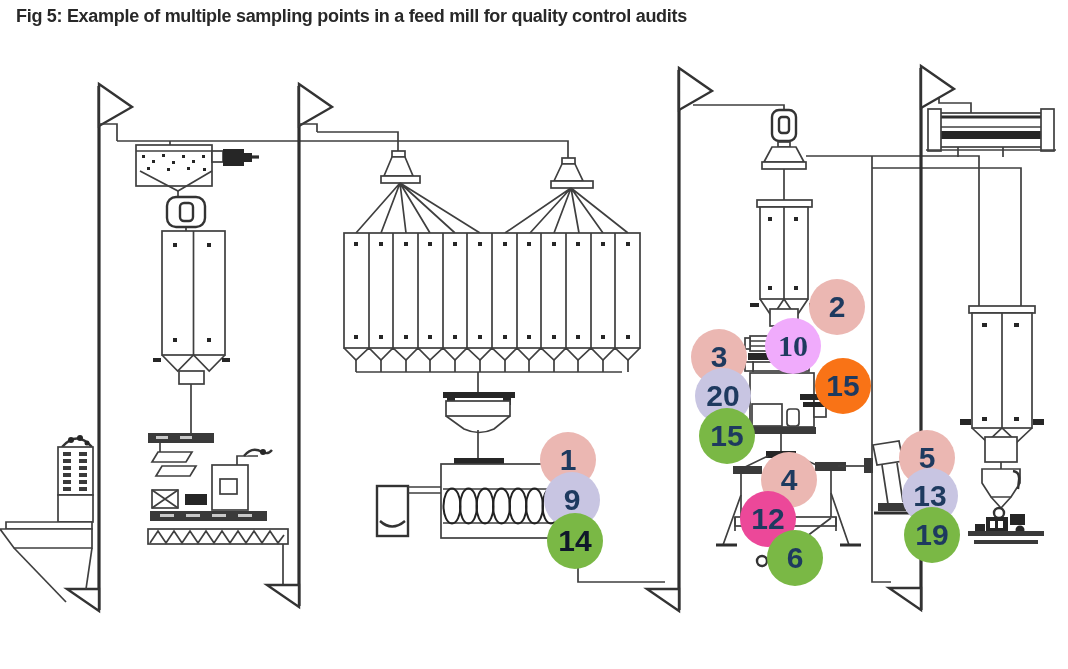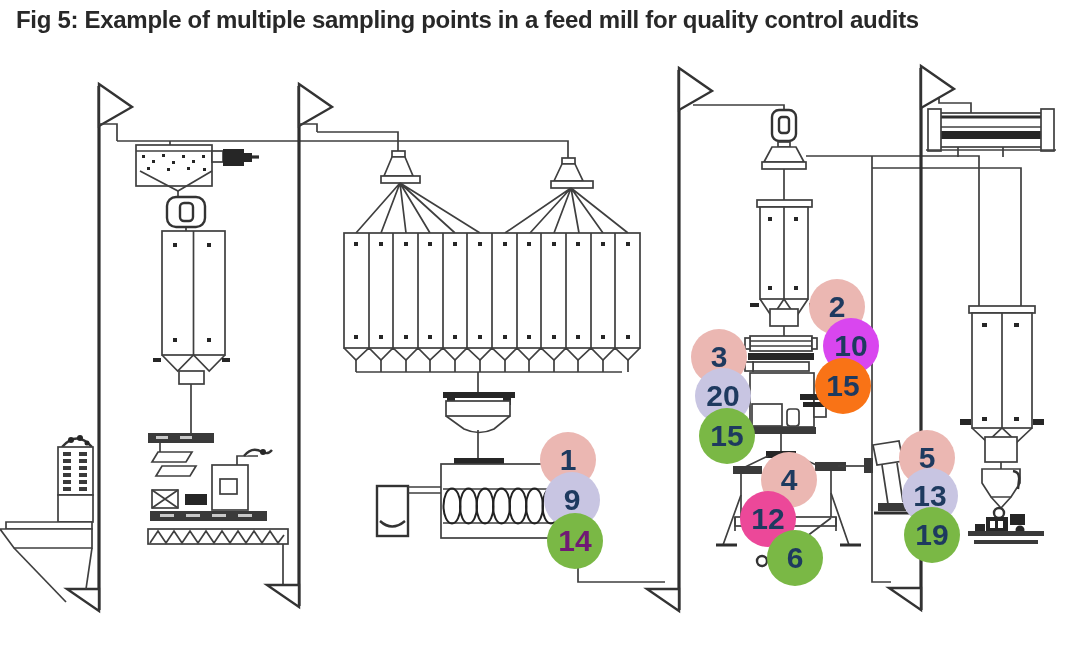--- a/index.html
+++ b/index.html
@@ -1,18 +1,18 @@
 <!DOCTYPE html>
 <html><head>
 <meta charset="utf-8">
 <style>
   html,body{margin:0;padding:0;background:#ffffff;}
   body{width:1068px;height:669px;overflow:hidden;font-family:"Liberation Sans",sans-serif;}
   .stage{position:relative;width:1068px;height:669px;background:#ffffff;}
-  .title{position:absolute;left:16px;top:6px;width:1044px;font-size:24px;font-weight:bold;
+  .title{position:absolute;left:16px;top:6px;width:1044px;font-size:18px;font-weight:bold;
          color:#282828;letter-spacing:-0.3px;white-space:nowrap;}
   svg{position:absolute;left:0;top:0;}
   .ln{stroke:#3f3f3f;fill:none;stroke-width:1.7px;}
   .th{stroke:#2e2e2e;fill:none;stroke-width:3.2px;}
   .fw{fill:#ffffff;stroke:#3f3f3f;stroke-width:1.7px;}
   .fw2{fill:#ffffff;stroke:#333333;stroke-width:2.4px;}
   .dk{fill:#262626;stroke:none;}
   .gy{fill:#3a3a3a;stroke:none;}
   .point{position:absolute;width:56px;height:56px;border-radius:50%;
          display:flex;align-items:center;justify-content:center;
@@ -327,23 +327,23 @@
         <rect class="dk" x="975" y="524" width="10" height="8"></rect>
         <rect class="gy" x="968" y="531" width="76" height="5"></rect>
         <rect class="gy" x="974" y="540" width="64" height="4"></rect>
       </g>
     </g>
   </svg>
 
   <div id="points-layer">
       <div class="point" style="left: 540px; top: 432px; height: 56px; width: 56px; background: rgb(235, 183, 178); color: rgb(30, 58, 95);">1</div>
       <div class="point" style="left: 544px; top: 472px; height: 56px; width: 56px; background: rgb(200, 197, 226); color: rgb(30, 58, 95);">9</div>
-      <div class="point" style="left: 547px; top: 513px; height: 56px; width: 56px; background: rgb(122, 184, 69); color: #701a75;">14</div>
+      <div class="point" style="left: 547px; top: 513px; height: 56px; width: 56px; background: rgb(122, 184, 69); color: #0f172a;">14</div>
       <div class="point" style="left: 809px; top: 279px; height: 56px; width: 56px; background: rgb(235, 183, 178); color: rgb(30, 58, 95);">2</div>
-      <div class="point" style="left: 823px; top: 318px; height: 56px; width: 56px; background: #d946ef; color: rgb(30, 58, 95);">10</div>
+      <div class="point" style="left: 765px; top: 318px; height: 56px; width: 56px; background: #f0abfc; color: rgb(30, 58, 95); font-family: Liberation Serif, serif;">10</div>
       <div class="point" style="left: 815px; top: 358px; height: 56px; width: 56px; background: #f97316; color: rgb(30, 58, 95);">15</div>
       <div class="point" style="left: 691px; top: 329px; height: 56px; width: 56px; background: rgb(235, 183, 178); color: rgb(30, 58, 95);">3</div>
       <div class="point" style="left: 695px; top: 368px; height: 56px; width: 56px; background: rgb(200, 197, 226); color: rgb(30, 58, 95);">20</div>
       <div class="point" style="left: 699px; top: 408px; height: 56px; width: 56px; background: rgb(122, 184, 69); color: rgb(30, 58, 95);">15</div>
       <div class="point" style="left: 761px; top: 452px; height: 56px; width: 56px; background: rgb(235, 183, 178); color: rgb(30, 58, 95);">4</div>
       <div class="point" style="left: 740px; top: 491px; height: 56px; width: 56px; background: #ec4899; color: rgb(30, 58, 95);">12</div>
       <div class="point" style="left: 767px; top: 530px; height: 56px; width: 56px; background: rgb(122, 184, 69); color: rgb(30, 58, 95);">6</div>
       <div class="point" style="left: 899px; top: 430px; height: 56px; width: 56px; background: rgb(235, 183, 178); color: rgb(30, 58, 95);">5</div>
       <div class="point" style="left: 902px; top: 468px; height: 56px; width: 56px; background: rgb(200, 197, 226); color: rgb(30, 58, 95);">13</div>
       <div class="point" style="left: 904px; top: 507px; height: 56px; width: 56px; background: rgb(122, 184, 69); color: rgb(30, 58, 95);">19</div>

